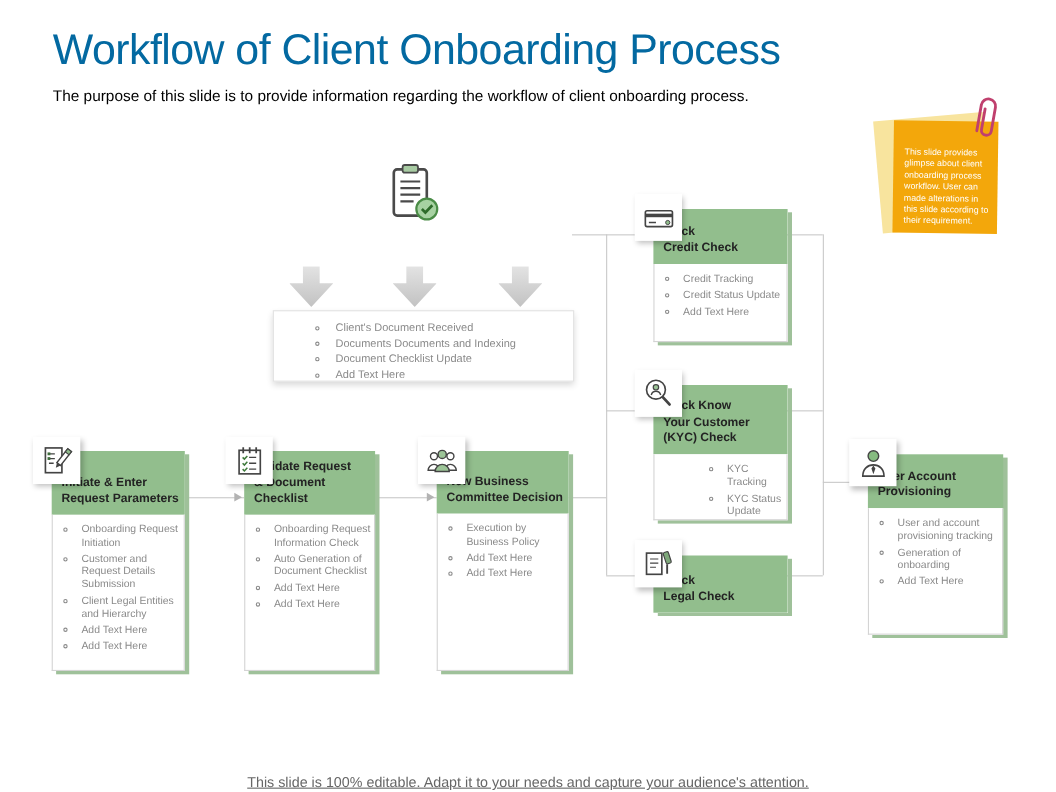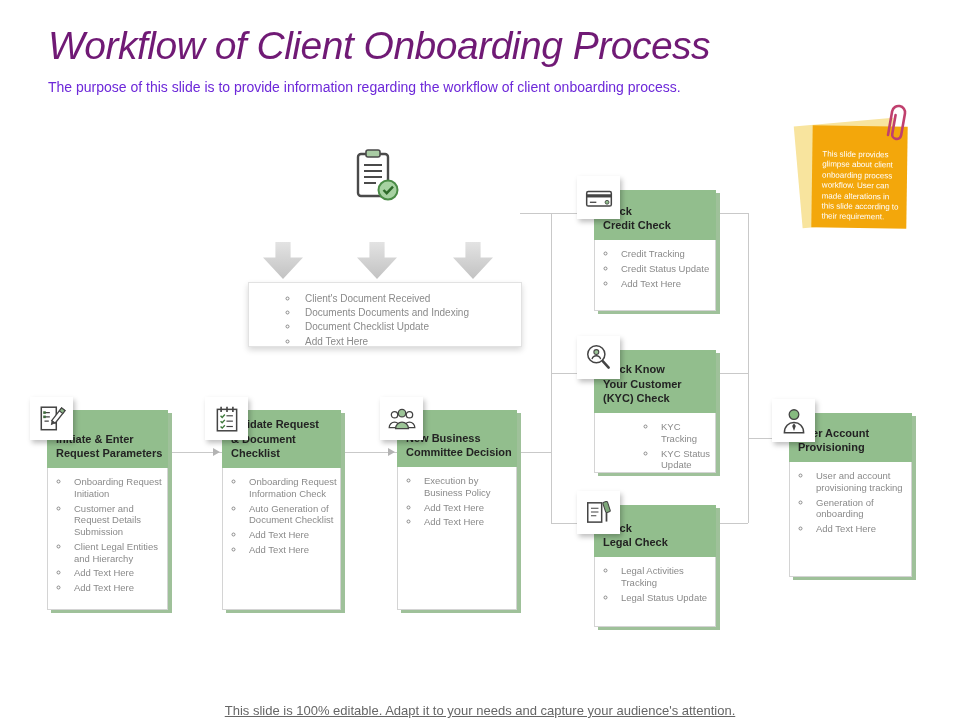--- a/index.html
+++ b/index.html
@@ -1,25 +1,25 @@
 <!DOCTYPE html>
 <html><head>
 <meta charset="utf-8">
 <style>
   html,body{margin:0;padding:0;background:#fff;}
   .slide{position:relative;width:960px;height:720px;background:#ffffff;overflow:hidden;
          font-family:"Liberation Sans",sans-serif;}
   .title{position:absolute;left:48px;top:24px;margin:0;font-size:39px;font-weight:400;
-         letter-spacing:-0.5px;color:#701a75;font-style:italic;}
-  .subtitle{position:absolute;left:48px;top:79px;margin:0;font-size:14px;color:#6d28d9;}
+         letter-spacing:-0.5px;color:#0369a1;}
+  .subtitle{position:absolute;left:48px;top:79px;margin:0;font-size:14px;color:#000000;}
   .footer{position:absolute;left:0;top:690px;width:960px;text-align:center;
           font-size:13px;color:#666;text-decoration:underline;}
 
   
-  .sticky-wrap{position:absolute;left:796px;top:100px;width:130px;height:140px;}
+  .sticky-wrap{position:absolute;left:796px;top:84px;width:130px;height:140px;}
   .sticky-shadow{position:absolute;left:2px;top:22px;width:100px;height:102px;
                  background:#F8E49E;transform:rotate(-5deg);}
   .sticky{position:absolute;left:16px;top:26px;width:95px;height:102px;background:#F3A70B;
           transform:rotate(0.8deg);}
   .sticky p{margin:0;padding:24px 8px 0 10px;font-size:8px;line-height:1.3;color:#ffffff;}
   .paperclip{position:absolute;left:86px;top:0px;transform:rotate(10deg);}
 
   
   .verify-icon{position:absolute;left:350px;top:146px;}
   .banner{position:absolute;left:248px;top:206px;width:272px;height:28px;background:#E8716B;
@@ -182,26 +182,20 @@
           <li>Add Text Here</li>
         </ul>
     </div>
   </div>
 
   <div class="wfbox" style="left:594px;top:505px;width:122px;">
     <div class="wfhead" style="height:52px;">
       <span>Track
 Legal Check</span>
     </div>
-    <div class="wfbody" style="height:70px;">
-      <ul>
-          <li>Legal Activities Tracking</li>
-          <li>Legal Status Update</li>
-        </ul>
-    </div>
   </div>
 
   <div class="wfbox" style="left:789px;top:413px;width:123px;">
     <div class="wfhead" style="height:49px;">
       <span>User Account
 Provisioning</span>
     </div>
     <div class="wfbody" style="height:115px;">
       <ul>
           <li>User and account provisioning tracking</li>

